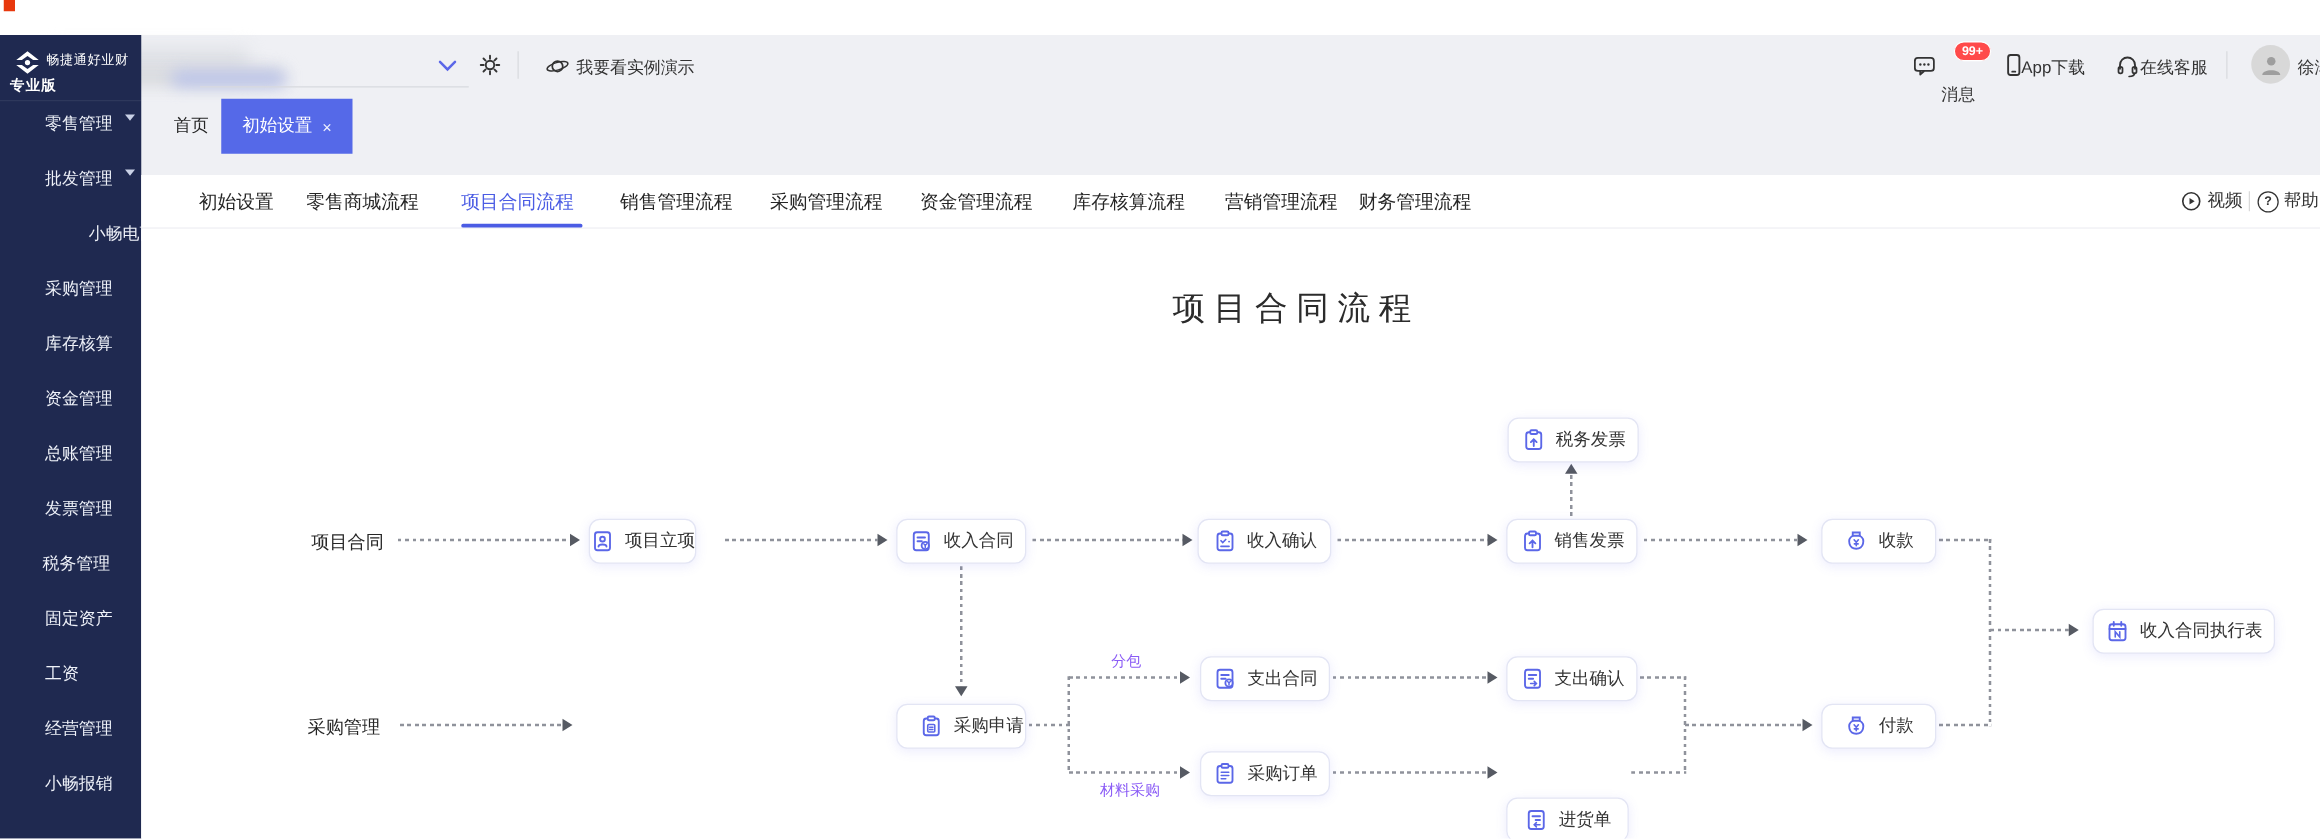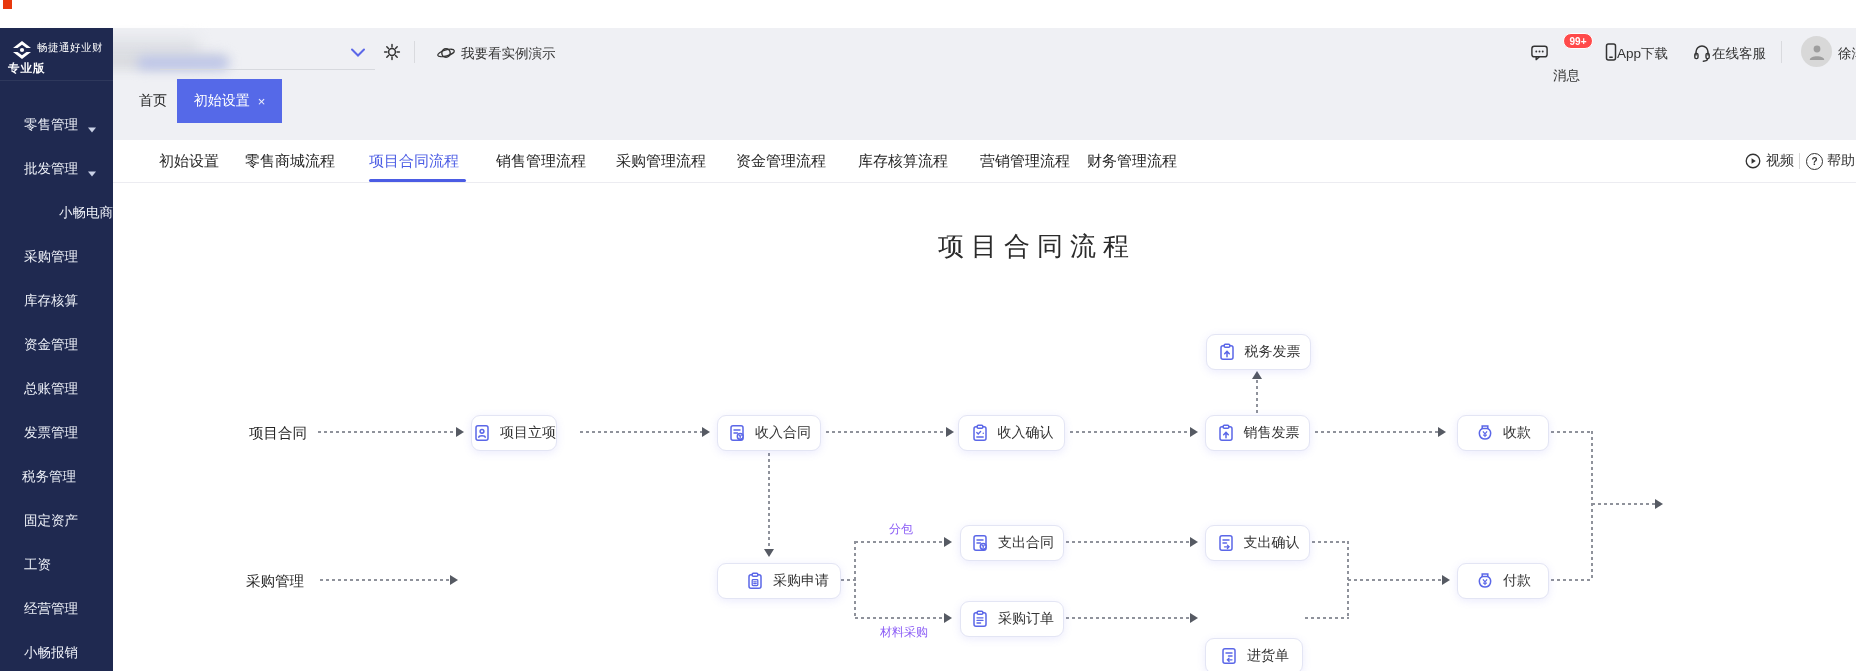--- a/index.html
+++ b/index.html
@@ -24,21 +24,21 @@
   .wtab-home{position:absolute;left:130px;top:79px;width:46px;height:44px;display:flex;
              align-items:center;justify-content:center;font-size:14px;color:#262626;cursor:pointer;}
   .wtab-active{position:absolute;left:177px;top:79px;width:105px;height:44px;background:#5569e8;
                color:#fff;font-size:14px;display:flex;align-items:center;justify-content:center;gap:8px;cursor:pointer;}
   .wtab-close{font-size:13px;opacity:.9;cursor:pointer;}
   
   .sidebar{position:absolute;left:0;top:28px;width:113px;height:643px;background:#1f2950;}
   .logo-block{position:absolute;left:0;top:0;width:113px;height:52px;border-bottom:1px solid rgba(255,255,255,.07);}
   .logo-name{position:absolute;left:37px;top:13px;font-size:10.5px;color:#fff;white-space:nowrap;letter-spacing:.5px;}
   .logo-edition{position:absolute;left:8px;top:33px;font-size:11.5px;color:#fff;font-weight:bold;letter-spacing:1px;}
-  .side-item{position:absolute;left:4px;width:113px;height:44px;display:flex;align-items:flex-end;
+  .side-item{position:absolute;left:16px;width:113px;height:44px;display:flex;align-items:flex-start;
              padding-left:20px;box-sizing:border-box;color:#eef1f8;font-size:13.5px;cursor:pointer;gap:9px;}
   
   .flowbar{position:absolute;left:113px;top:140px;width:1743px;height:43px;background:#fff;
            border-bottom:1px solid #ececf1;box-sizing:border-box;}
   .ftab{position:absolute;top:0;height:42px;display:flex;align-items:center;font-size:15px;
         color:#262626;cursor:pointer;white-space:nowrap;}
   .ftab.active{color:#4b5ce4;}
   .ftab-underline{position:absolute;left:256px;top:39px;width:97px;height:3px;background:#4b5ce4;border-radius:2px;}
   .fb-right-text{position:absolute;top:0;height:42px;display:flex;align-items:center;font-size:14px;color:#333;cursor:pointer;}
   .fb-div{position:absolute;left:1686px;top:13px;width:1px;height:16px;background:#d9d9d9;}
@@ -305,20 +305,30 @@
   <div class="fnode" style="left:1457px;top:415px;width:92px;">
     <svg class="nicon" viewBox="0 0 20 20">
         <g stroke="#5b67e8" stroke-width="1.5" fill="none" stroke-linecap="round">
           <path d="M7.2 3h5.6v2.6H7.2z"></path>
           <path d="M7.2 5.6C4.6 7 4 9.8 4.6 12c.7 2.6 2.6 4 5.4 4s4.7-1.4 5.4-4c.6-2.2 0-5-2.6-6.4"></path>
           <path d="M8.3 8.8l1.7 2 1.7-2M10 10.8v2.8M8.5 12.1h3" stroke-width="1.3"></path>
         </g>
       </svg>
     <span>收款</span>
   </div>
+  <div class="fnode" style="left:1674px;top:487px;width:146px;">
+    <svg class="nicon" viewBox="0 0 20 20">
+        <g stroke="#5b67e8" stroke-width="1.5" fill="none" stroke-linecap="round">
+          <rect x="3.6" y="4.4" width="12.8" height="12.8" rx="2"></rect>
+          <path d="M3.6 8.2h12.8M7 2.6v3M13 2.6v3"></path>
+          <path d="M8.2 14.6v-4.2l3.6 4.2v-4.2" stroke-width="1.3"></path>
+        </g>
+      </svg>
+    <span>收入合同执行表</span>
+  </div>
   <div class="fnode" style="left:960px;top:525px;width:104px;">
     <svg class="nicon" viewBox="0 0 20 20">
         <g stroke="#5b67e8" stroke-width="1.5" fill="none" stroke-linecap="round">
           <rect x="4" y="2.8" width="12" height="14.4" rx="2"></rect>
           <path d="M7 7h6M7 10h3.5"></path>
           <circle cx="13.2" cy="13.4" r="2.9" fill="#fff"></circle>
           <path d="M12.1 12.1l1.1 1.4 1.1-1.4M13.2 13.5v1.5" stroke-width="1.2"></path>
         </g>
       </svg>
     <span>支出合同</span>
@@ -326,21 +336,21 @@
   <div class="fnode" style="left:1205px;top:525px;width:105px;">
     <svg class="nicon" viewBox="0 0 20 20">
         <g stroke="#5b67e8" stroke-width="1.5" fill="none" stroke-linecap="round">
           <rect x="4" y="2.8" width="12" height="14.4" rx="2"></rect>
           <path d="M7 7h6M7 10h3.5"></path>
           <path d="M8.5 13.8h4.6M11.4 12.1l1.7 1.7-1.7 1.7" stroke-width="1.3"></path>
         </g>
       </svg>
     <span>支出确认</span>
   </div>
-  <div class="fnode" style="left:717px;top:563px;width:124px;padding-left:16px;">
+  <div class="fnode" style="left:717px;top:563px;width:104px;padding-left:16px;">
     <svg class="nicon" viewBox="0 0 20 20">
         <g stroke="#5b67e8" stroke-width="1.5" fill="none" stroke-linecap="round">
           <rect x="4" y="3.8" width="12" height="13.4" rx="2"></rect>
           <rect x="7.2" y="2.2" width="5.6" height="3" rx="1" fill="#fff"></rect>
           <rect x="7.2" y="8.6" width="5.6" height="6" rx="0.8" stroke-width="1.3"></rect>
           <path d="M8.7 10.8h2.6M8.7 12.6h2.6" stroke-width="1.2"></path>
         </g>
       </svg>
     <span>采购申请</span>
   </div>

